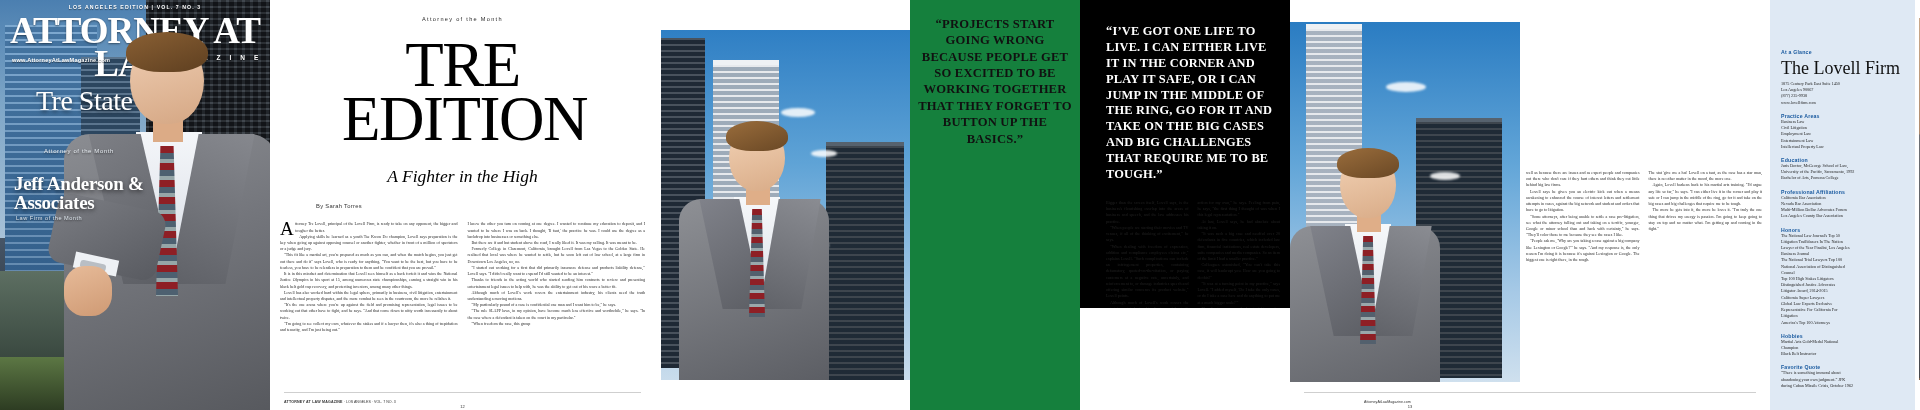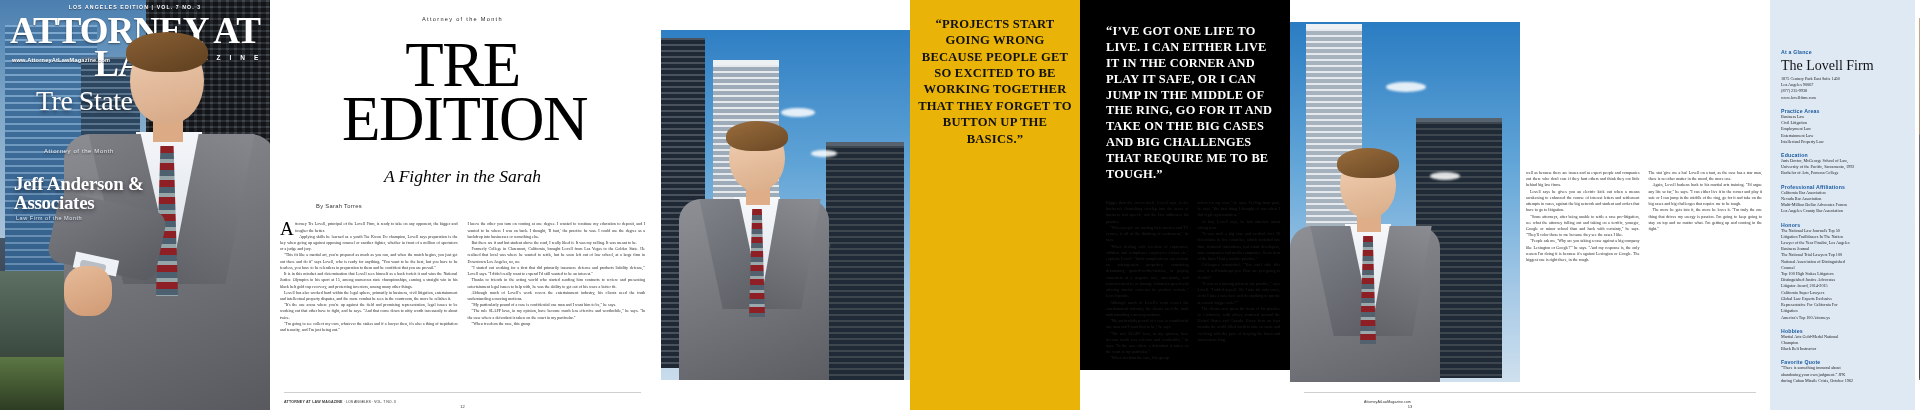--- a/index.html
+++ b/index.html
@@ -169,31 +169,31 @@
   .p2-suit { position:absolute; left:0px; top:74px; width:150px; height:185px; border-radius:22px 22px 0 0;
     background:linear-gradient(160deg,#8e9095,#5b5d63); }
   .p2-shirt { position:absolute; left:55px; top:72px; width:46px; height:100px; background:linear-gradient(180deg,#f6f8fa,#dde2e9); }
   .p2-tie { position:absolute; left:70px; top:84px; width:16px; height:108px;
     background: repeating-linear-gradient(180deg,#8e1f25 0 6px,#53606d 6px 11px,#9aa8ab 11px 14px); clip-path: polygon(20% 0,80% 0,100% 100%,0 100%); }
   .p2-lapelL { position:absolute; left:32px; top:74px; width:40px; height:110px; background:linear-gradient(150deg,#80828a,#5c5e64); transform:skewX(12deg); }
   .p2-lapelR { position:absolute; left:90px; top:74px; width:42px; height:110px; background:linear-gradient(200deg,#8a8c92,#606268); transform:skewX(-10deg); }
 
   
   .quote-blue {
-    background:#eab308; height:410px;
+    background:#15803d; height:410px;
     display:flex; align-items:flex-start; justify-content:center;
   }
   .quote-blue .qtext {
     font-family:"Liberation Serif", serif; font-weight:700;
     font-size:12.6px; line-height:1.30; letter-spacing:.2px;
     color:#111; text-align:center; margin-top:16px; padding:0 8px;
     text-transform:uppercase;
   }
   
-  .quote-black { background:#000; height:370px; position:relative; }
+  .quote-black { background:#000; height:308px; position:relative; }
   .quote-black .qtext {
     font-family:"Liberation Serif", serif; font-weight:700;
     font-size:12.4px; line-height:1.28; letter-spacing:.2px;
     color:#fff; text-align:left; padding:24px 14px 0 26px;
     text-transform:uppercase;
   }
   .quote-black .qbody {
     position:absolute; left:26px; right:10px; top:200px;
     display:flex; gap:9px;
   }
@@ -204,21 +204,21 @@
     position:absolute; left:0; top:22px; right:6px; bottom:28px;
     background:linear-gradient(180deg,#2a7cc2 0%,#63a6d8 40%,#a6c9e6 75%,#cfe0ee 100%);
     overflow:hidden;
   }
   .p3-figure { position:absolute; left:4px; bottom:0; width:138px; height:230px; }
 
   
   .glance { background:#dfe9f4; height:410px; padding:42px 9px 0 11px; }
   .glance .h { color:#17589e; font-weight:700; font-size:5.2px; letter-spacing:.2px; margin-top:7px; }
   .glance .firm {
-    font-family:"Liberation Serif", serif; font-size:14px; color:#111; margin:3px 0 2px;
+    font-family:"Liberation Serif", serif; font-size:18px; color:#111; margin:3px 0 2px;
   }
   .glance .ln { font-family:"Liberation Serif", serif; font-size:4.2px; color:#222; line-height:1.48; }
   .portrait-inner {
     position:absolute; left:0; top:18px; right:4px; bottom:30px;
     background:linear-gradient(180deg,#caa88a 0%,#a98468 40%,#7e5f48 100%); overflow:hidden;
   }
   .p4-suit { position:absolute; left:-6px; top:110px; width:140px; height:250px; border-radius:22px 22px 0 0; background:linear-gradient(160deg,#6f7176,#3f4146); }
 
   
   .footer {
@@ -268,21 +268,21 @@
     <div class="cover-firm">Jeff Anderson &amp; Associates</div>
     <div class="cover-firmsub">Law Firm of the Month</div>
   </div>
 
   <div class="page pg-left">
     <div class="kicker">Attorney of the Month</div>
     <div class="headline">
       <span>TRE</span>
       <span class="l2">EDITION</span>
     </div>
-    <div class="subhead">A Fighter in the Sarah</div>
+    <div class="subhead">A Fighter in the High</div>
     <div class="byline">By Sarah Torres</div>
 
     <div class="body-cols">
       <div class="col" id="col1">
           <p class="first dropcap">Attorney Tre Lovell, principal of the Lovell Firm, is ready to take on any opponent, the bigger and tougher the better.</p>
           <p>Applying skills he learned as a youth Tae Kwon Do champion, Lovell says preparation is the key when going up against opposing counsel or another fighter, whether in front of a million of spectators or a judge and jury.</p>
           <p>"This fit like a martial art, you're prepared as much as you can, and when the match begins, you just get out there and do it" says Lovell, who is ready for anything. "You want to be the best, but you have to be fearless, you have to be relentless in preparation to them and be confident that you are prevail."</p>
           <p>It is in this mindset and determination that Lovell sees himself as a back forfeit it and wins the National Justice Olympics in his sport at 15, among numerous state championships, earning a straight win in his black belt gold cup recovery, and protecting investors, among many other things.</p>
           <p>Lovell has also worked hard within the legal sphere, primarily in business, civil litigation, entertainment and intellectual property disputes, and the more combat he sees in the courtroom, the more he relishes it.</p>
           <p>"It's the one arena where you're up against the field and promising representation, legal issues to be working out that other have to fight, and he says. "And that come down to nitty worth incessantly to about twice.</p>

